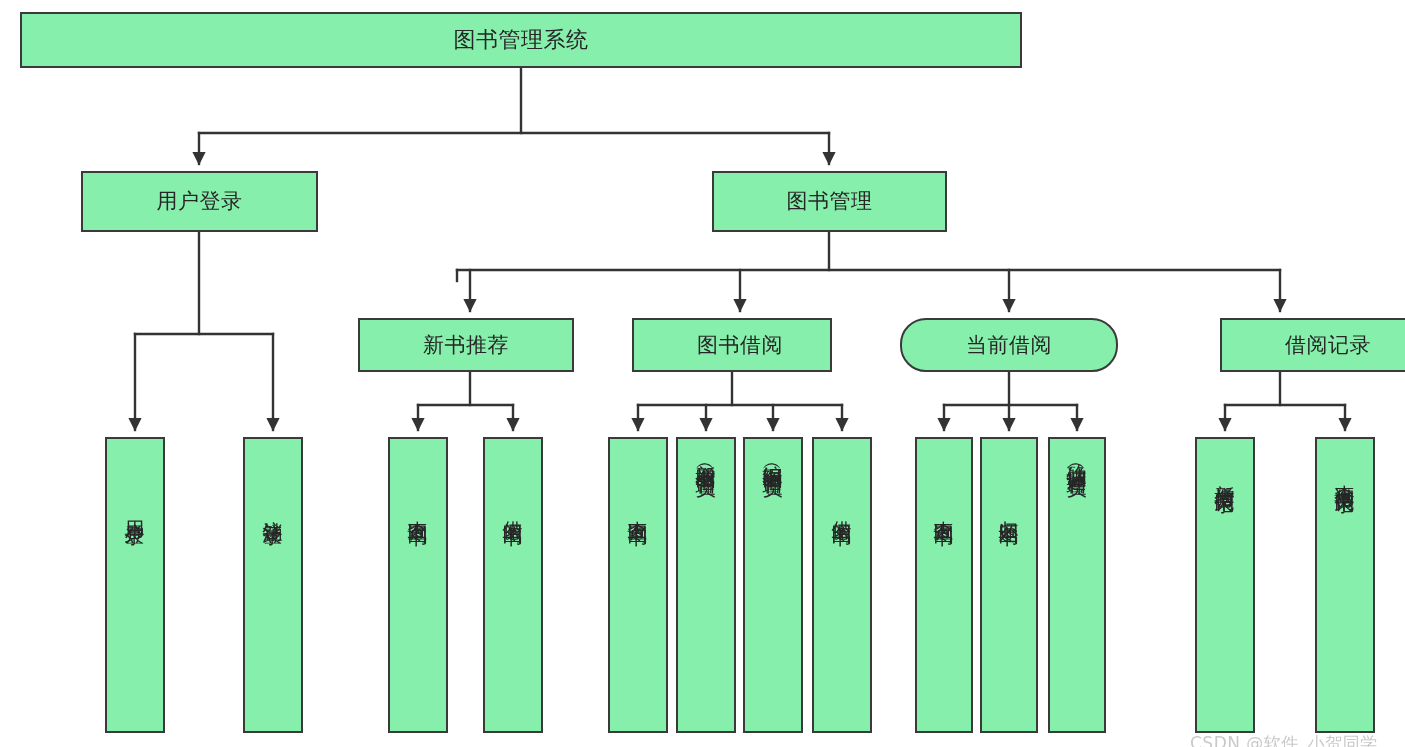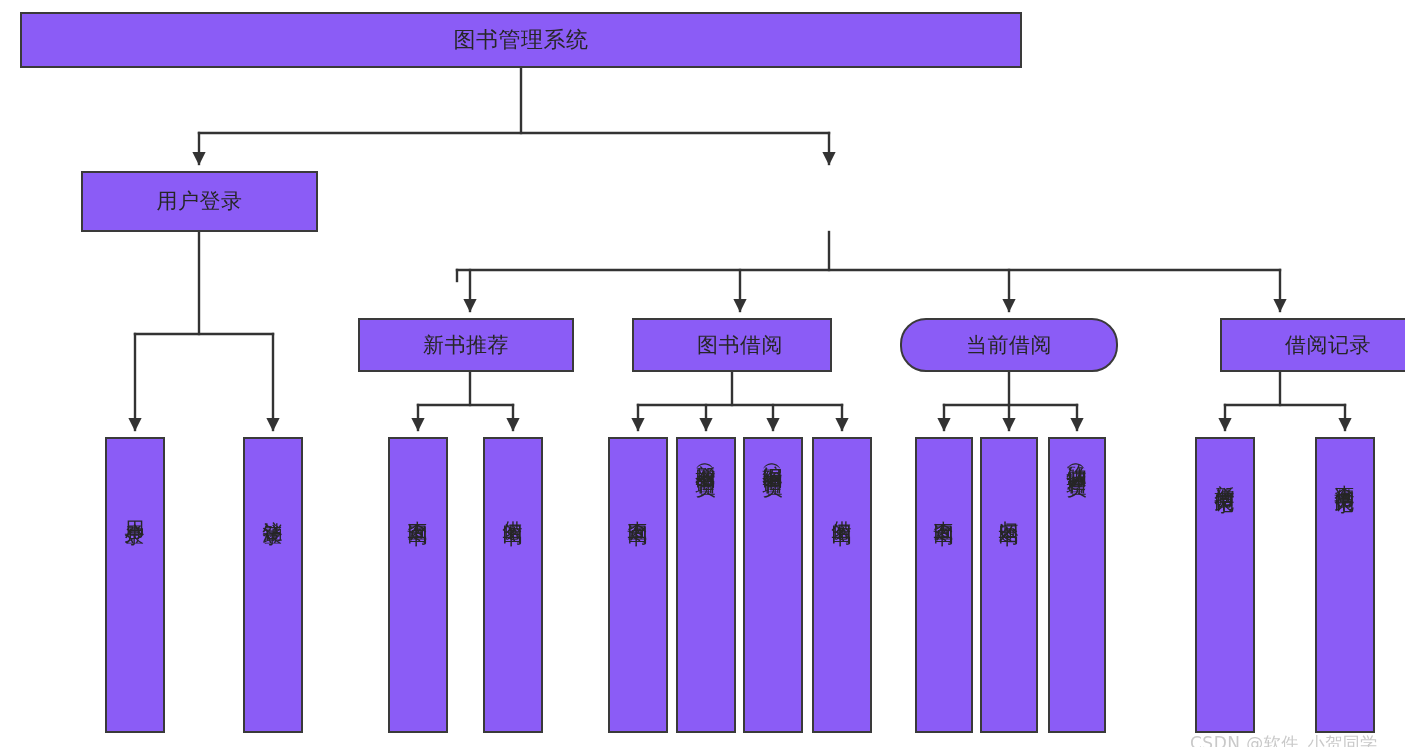--- a/index.html
+++ b/index.html
@@ -21,21 +21,21 @@
     position: absolute;
     left: 0;
     top: 0;
     width: 1405px;
     height: 747px;
     pointer-events: none;
   }
   .node {
     position: absolute;
     box-sizing: border-box;
-    background: #8b5cf6;
+    background: #86efac;
     border: 2px solid #3a3a3a;
     display: flex;
     align-items: center;
     justify-content: center;
     overflow: hidden;
   }
   .node-label {
     color: #262626;
     white-space: nowrap;
     line-height: 1.05;
@@ -136,20 +136,23 @@
     </g>
   </svg>
 
   <div class="node root horiz" style="left:20px; top:12px; width:1002px; height:56px;">
     <span class="node-label">图书管理系统</span>
   </div>
 
   <div class="node horiz" style="left:81px; top:171px; width:237px; height:61px;">
     <span class="node-label">用户登录</span>
   </div>
+  <div class="node horiz" style="left:712px; top:171px; width:235px; height:61px;">
+    <span class="node-label">图书管理</span>
+  </div>
 
   <div class="node horiz" style="left:358px; top:318px; width:216px; height:54px;">
     <span class="node-label">新书推荐</span>
   </div>
   <div class="node horiz" style="left:632px; top:318px; width:200px; height:54px;padding-left:16px;">
     <span class="node-label">图书借阅</span>
   </div>
   <div class="node horiz" style="left:900px; top:318px; width:218px; height:54px;border-radius:26px;">
     <span class="node-label">当前借阅</span>
   </div>

